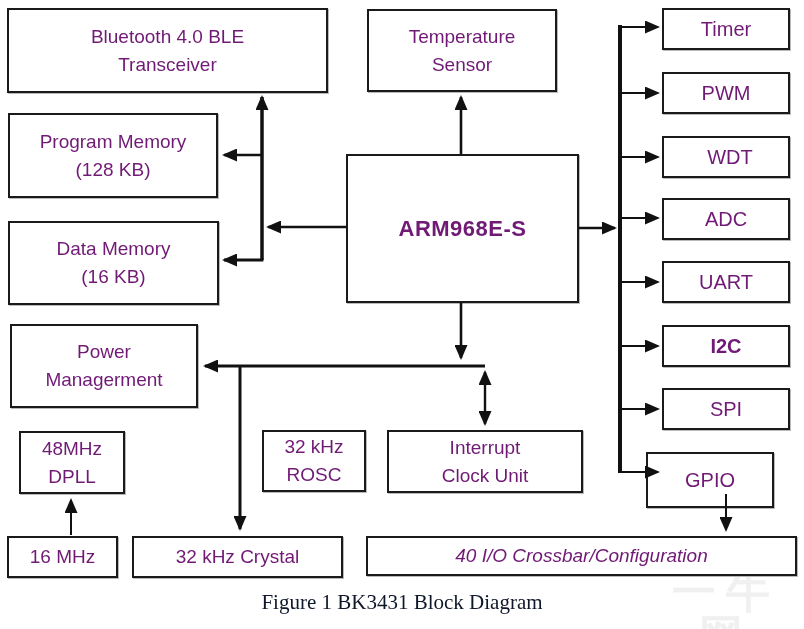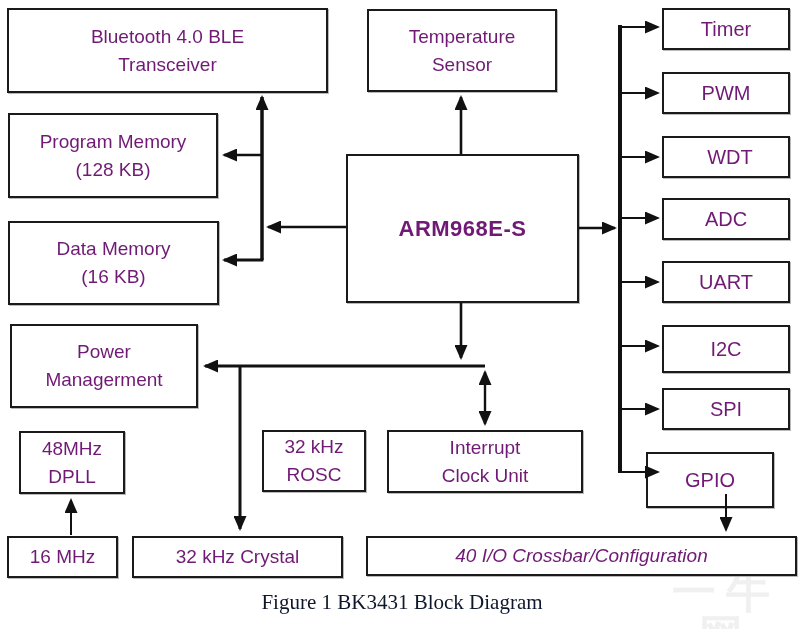--- a/index.html
+++ b/index.html
@@ -113,21 +113,21 @@
 
   <div class="block" style="left:132px; top:536px; width:211px; height:42px;">32 kHz Crystal</div>
 
   <div class="block" style="left:366px; top:536px; width:431px; height:40px;font-style:italic;">40 I/O Crossbar/Configuration</div>
 
   <div class="block periph" style="left:662px; top:8px;  width:128px; height:42px;text-align:right;">Timer</div>
   <div class="block periph" style="left:662px; top:72px;  width:128px; height:42px;">PWM</div>
   <div class="block periph" style="left:662px; top:136px; width:128px; height:42px;padding-left:8px;">WDT</div>
   <div class="block periph" style="left:662px; top:198px; width:128px; height:42px;">ADC</div>
   <div class="block periph" style="left:662px; top:261px; width:128px; height:42px;">UART</div>
-  <div class="block periph" style="left:662px; top:325px; width:128px; height:48px;">I2C</div>
+  <div class="block periph" style="left:662px; top:325px; width:128px; height:42px;font-weight:bold;">I2C</div>
   <div class="block periph" style="left:662px; top:388px; width:128px; height:42px;">SPI</div>
   <div class="block periph" style="left:646px; top:452px; width:128px; height:56px;">GPIO</div>
 
   <svg class="connectors" width="804" height="629" viewBox="0 0 804 629">
     <defs>
       <marker id="ah" markerUnits="userSpaceOnUse" markerWidth="15" markerHeight="13" refX="13" refY="6.5" orient="auto">
         <polygon points="0,0 15,6.5 0,13" fill="#111111"></polygon>
       </marker>
     </defs>
 

